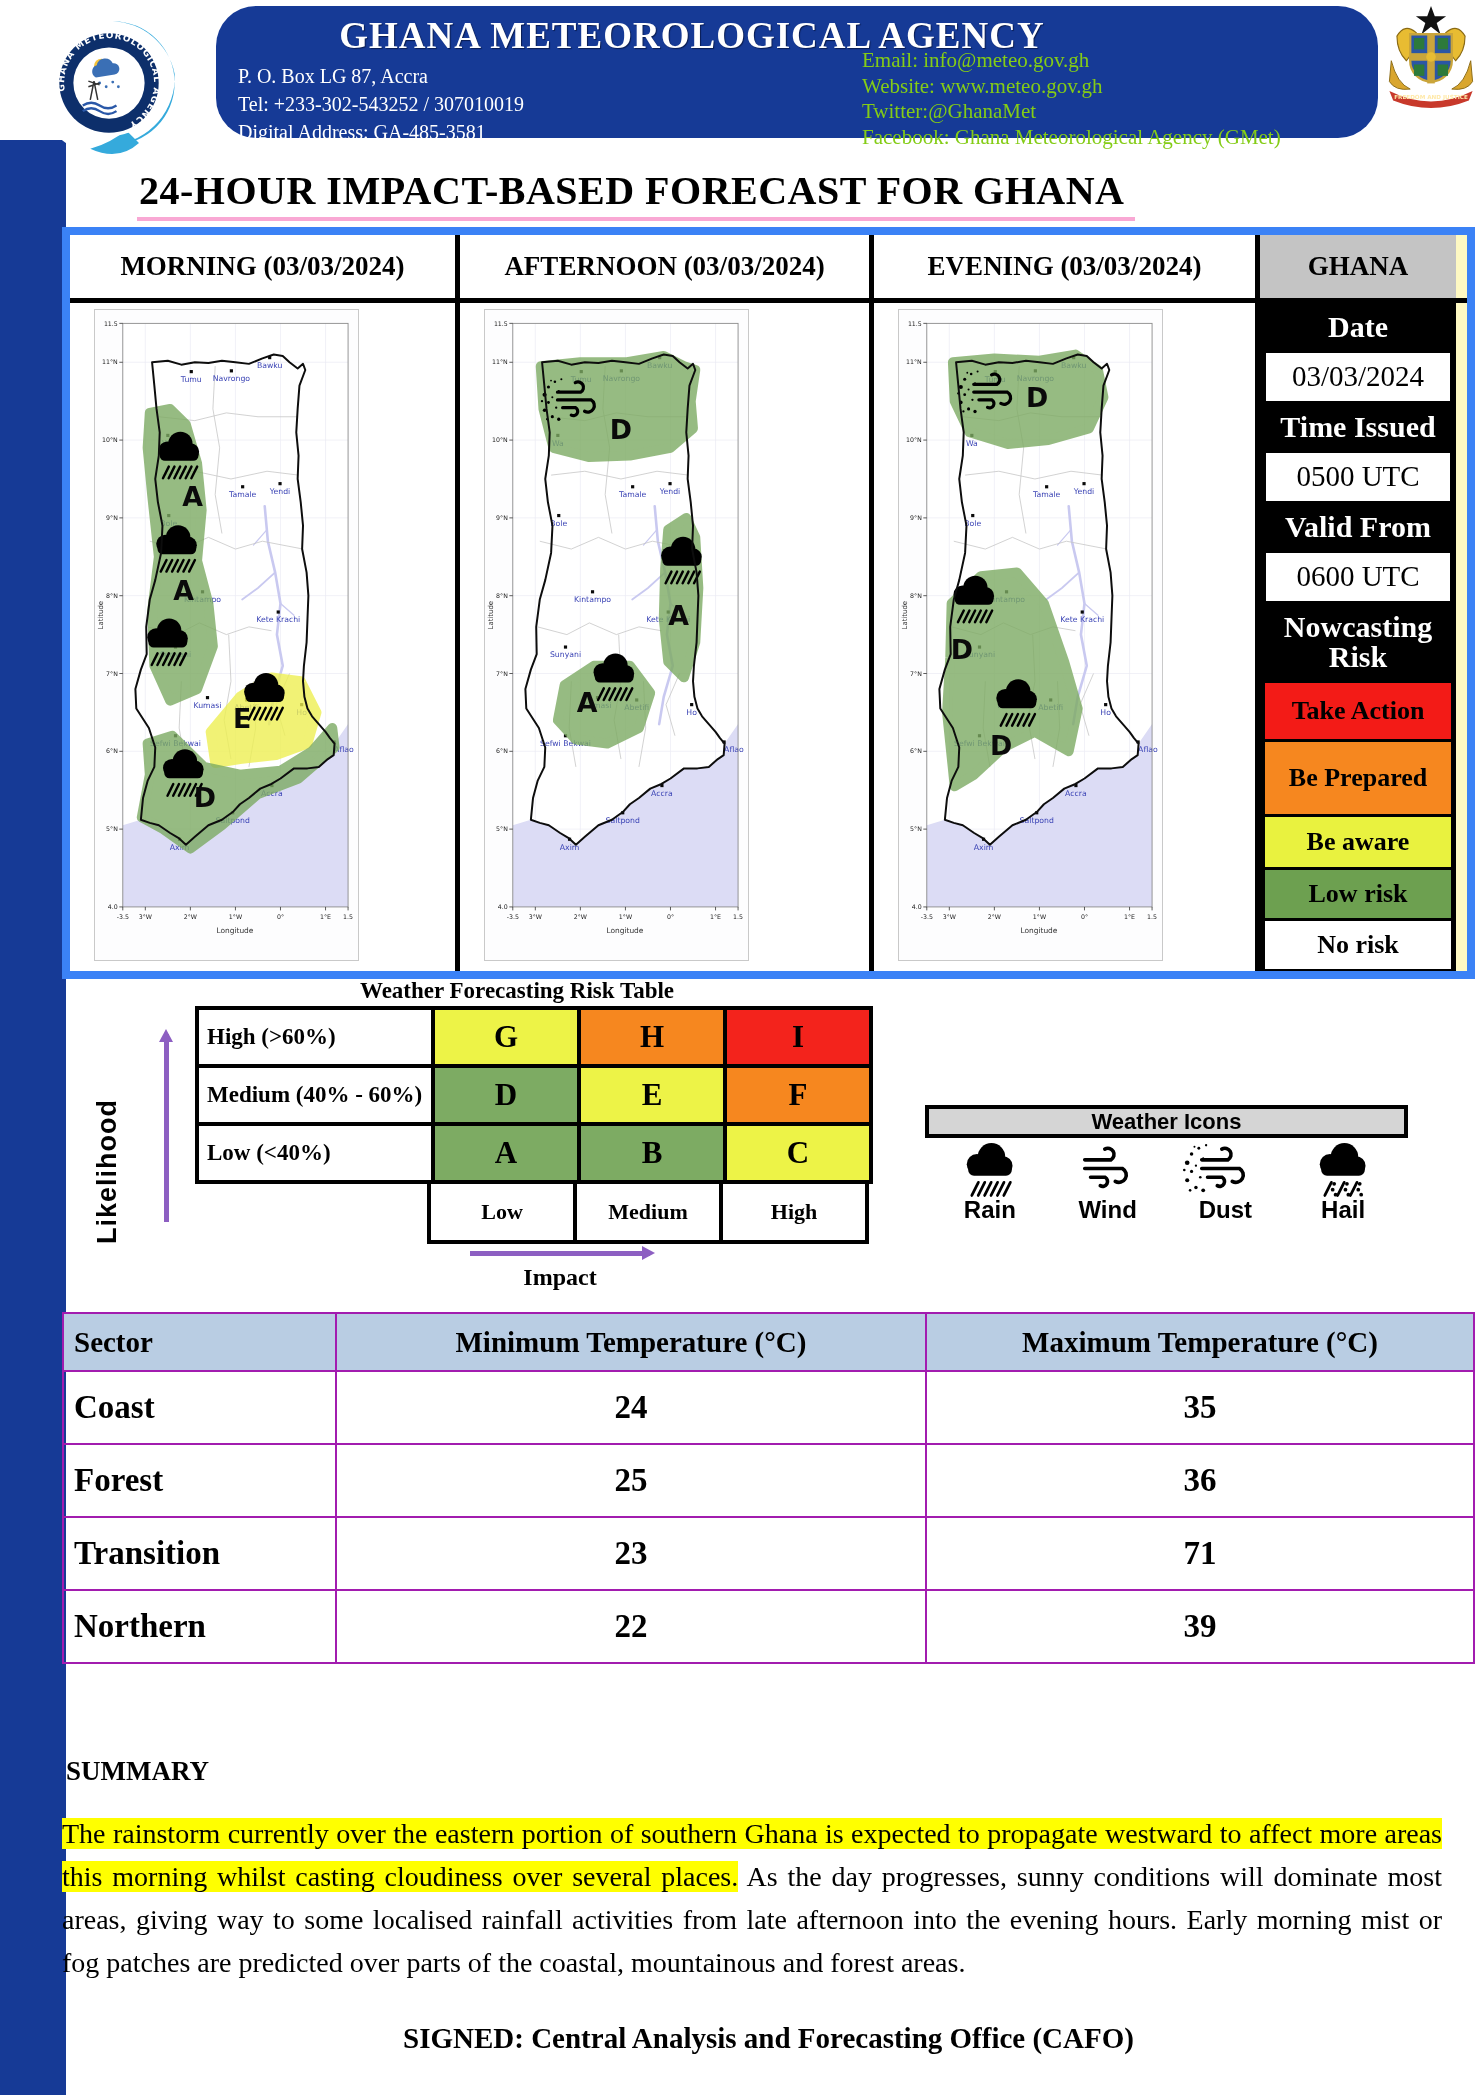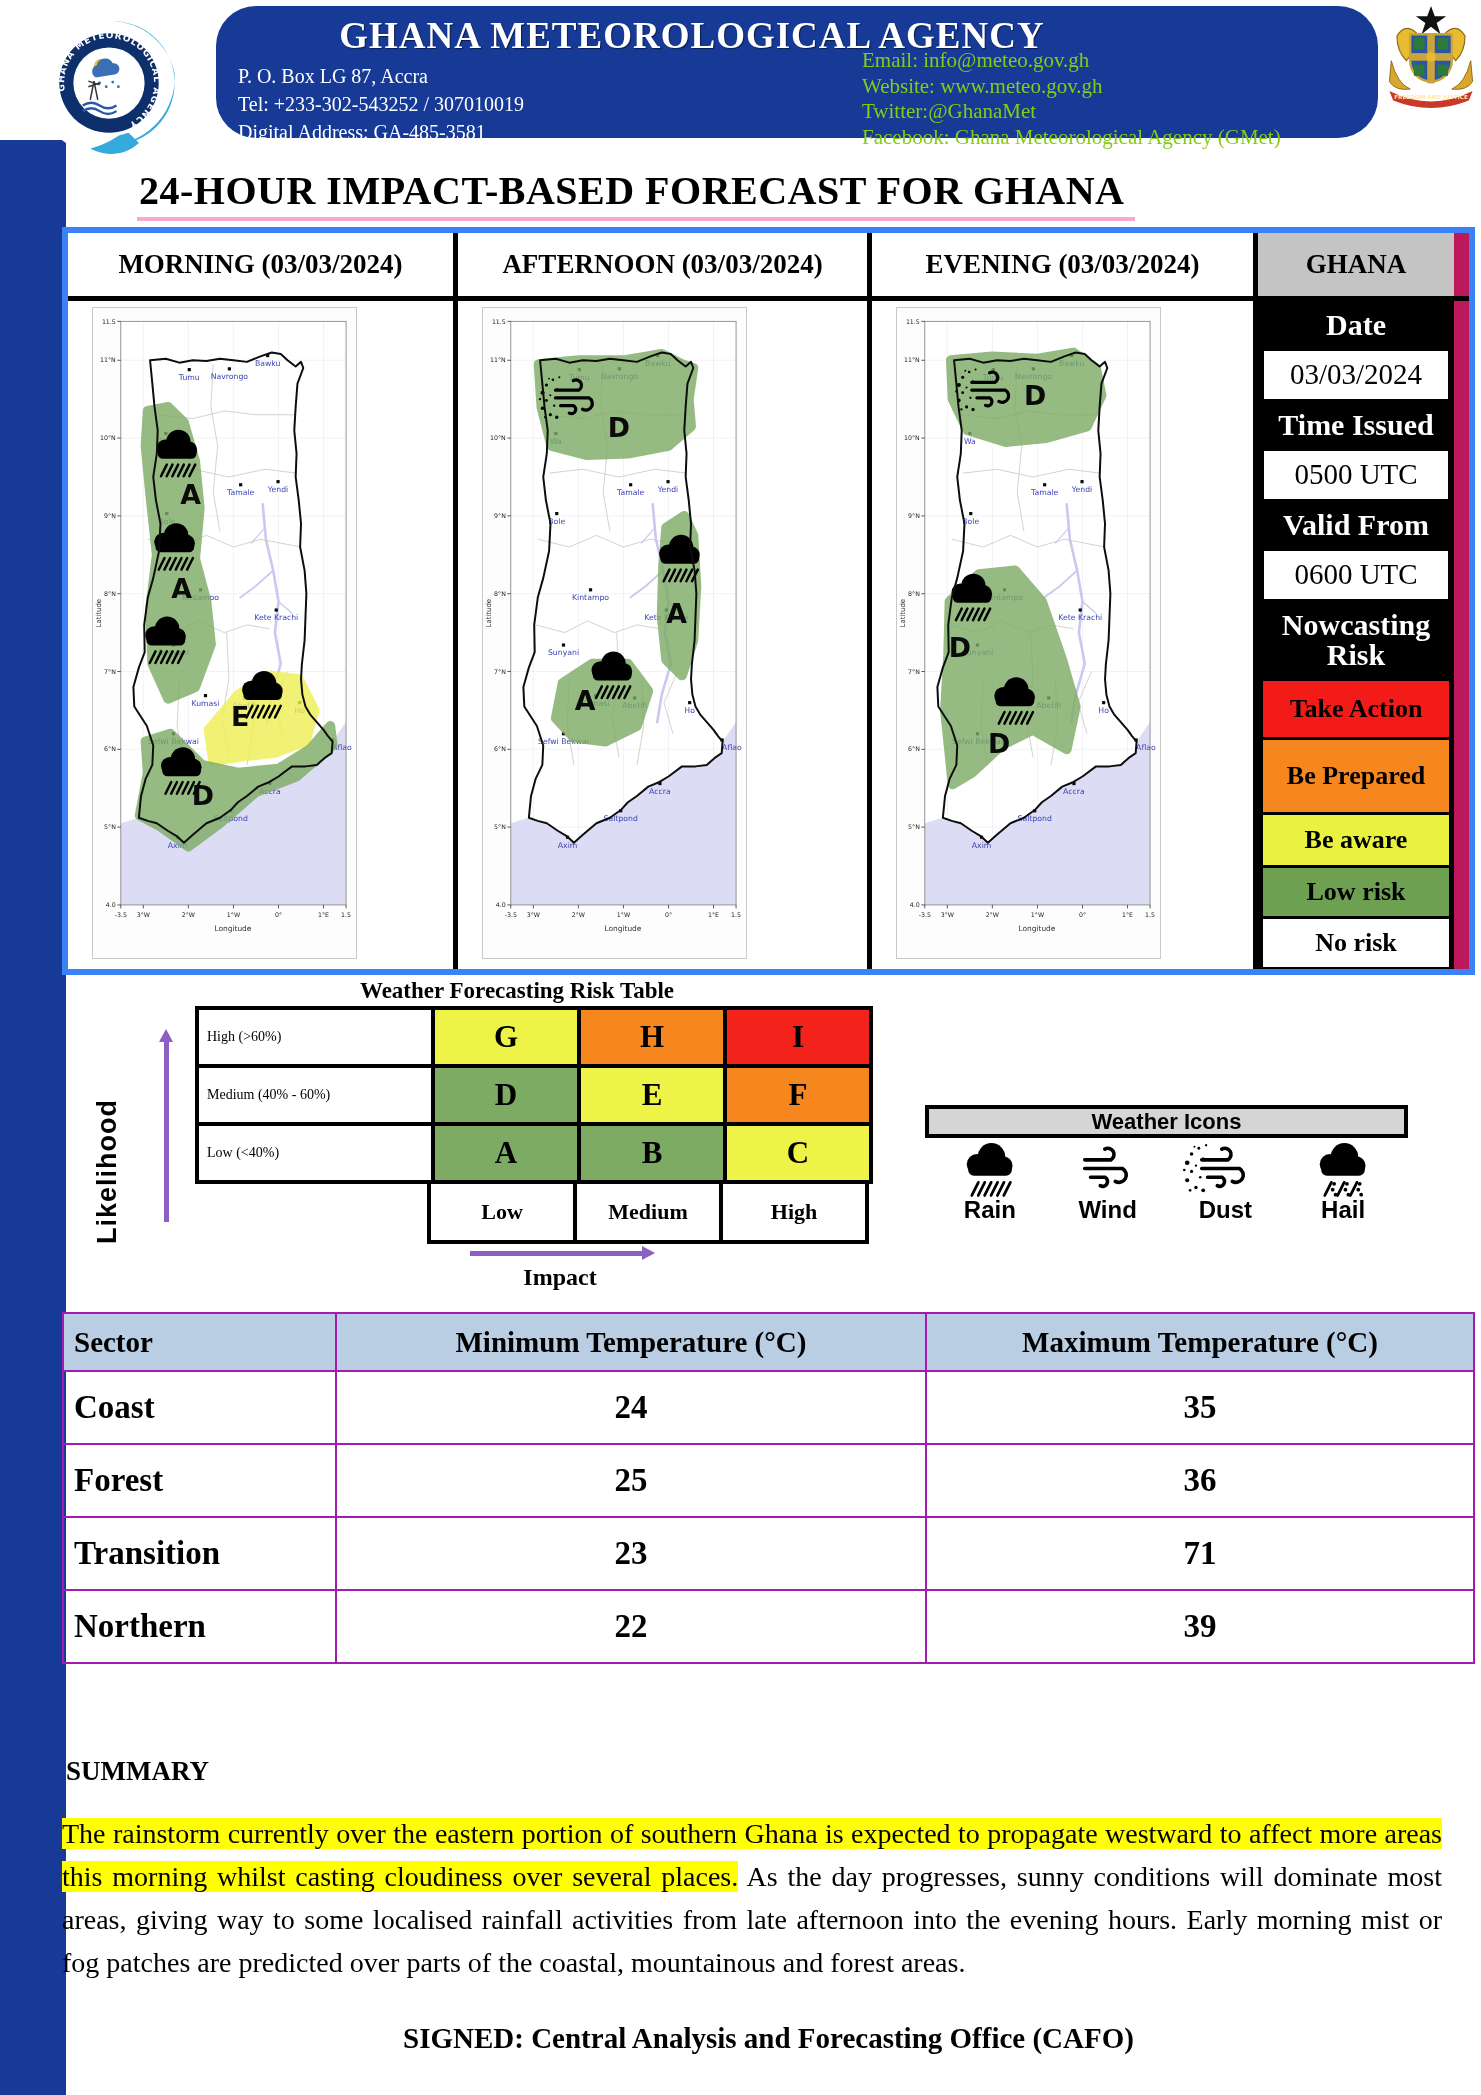--- a/index.html
+++ b/index.html
@@ -15,21 +15,21 @@
   .contact-left { position:absolute; left:22px; top:56px; color:#fff; font-size:20px; line-height:28px; }
   .contact-right{ position:absolute; left:646px; top:42px; color:#84cc16; font-size:21px; line-height:25.5px; }
   .logo { position:absolute; left:34px; top:8px; width:150px; height:150px; z-index:3; }
   .coat { position:absolute; right:2px; top:4px; width:96px; height:104px; z-index:3; }
 
   
   .page-title { position:absolute; left:137px; top:167px; font-weight:bold; font-size:40px;
                 border-bottom:4px solid #f9a8d4; padding:0 10px 3px 2px; letter-spacing:0.5px; }
 
   
-  .ptable { position:absolute; left:62px; top:227px; width:1413px; border:6px solid #3b82f6; background:#be185d; }
+  .ptable { position:absolute; left:62px; top:227px; width:1413px; border:8px solid #3b82f6; background:#fef9c3; }
   .phead { display:flex; height:68px; border-bottom:5px solid #000; }
   .pcell { border-right:5px solid #000; display:flex; align-items:center; justify-content:center;
            font-weight:bold; font-size:27px; background:#fff; }
   .pcell:last-child { border-right:none; }
   .c0{width:390px;} .c1{width:414px;} .c2{width:386px;} .c3{width:196px;}
   .cafo-head { background:#c4c4c4; }
   .pbody { display:flex; height:668px; }
   .map-cell { border-right:5px solid #000; background:#fff; }
   .map-figure { width:265px; height:652px; margin:6px 0 0 24px; background:#fdfdfe; border:1px solid #c9c9c9; }
 
@@ -42,21 +42,21 @@
   .sb-risk  { color:#000; font-weight:bold; font-size:26px; text-align:center; margin:0 3px;
               display:flex; align-items:center; justify-content:center; }
 
   
   .risk-wrap { position:absolute; left:62px; top:972px; width:1413px; height:348px; }
   .rt-title { position:absolute; left:140px; top:6px; width:630px; text-align:center;
               font-weight:bold; font-size:23px; }
   .rt-grid { position:absolute; left:133px; top:38px; }
   .rt-row { display:flex; }
   .rt-lab { width:240px; height:62px; border:4px solid #000; margin:-4px 0 0 0; background:#fff;
-            display:flex; align-items:center; padding-left:8px; font-weight:normal; font-size:14px; }
+            display:flex; align-items:center; padding-left:8px; font-weight:bold; font-size:23px; }
   .rt-cell { width:150px; height:62px; border:4px solid #000; margin:-4px 0 0 -4px;
              display:flex; align-items:center; justify-content:center; font-weight:bold; font-size:31px; }
   .rt-imp-row { display:flex; margin-left:236px; }
   .rt-imp { width:150px; height:64px; border:4px solid #000; margin:-4px 0 0 -4px; background:#fff;
             display:flex; align-items:center; justify-content:center; font-weight:bold; font-size:22px; }
   .likelihood { position:absolute; left:30px; top:42px; height:230px; display:flex; align-items:center;
                 font-family:"Liberation Sans",sans-serif; font-weight:bold; font-size:27px;
                 writing-mode:vertical-rl; transform:rotate(180deg); letter-spacing:1px; }
   .lk-arrow { position:absolute; left:102px; top:62px; height:188px; width:5px; background:#8d5fc2; }
   .lk-arrow:before { content:""; position:absolute; left:-5px; top:-12px; border:7.5px solid transparent;

